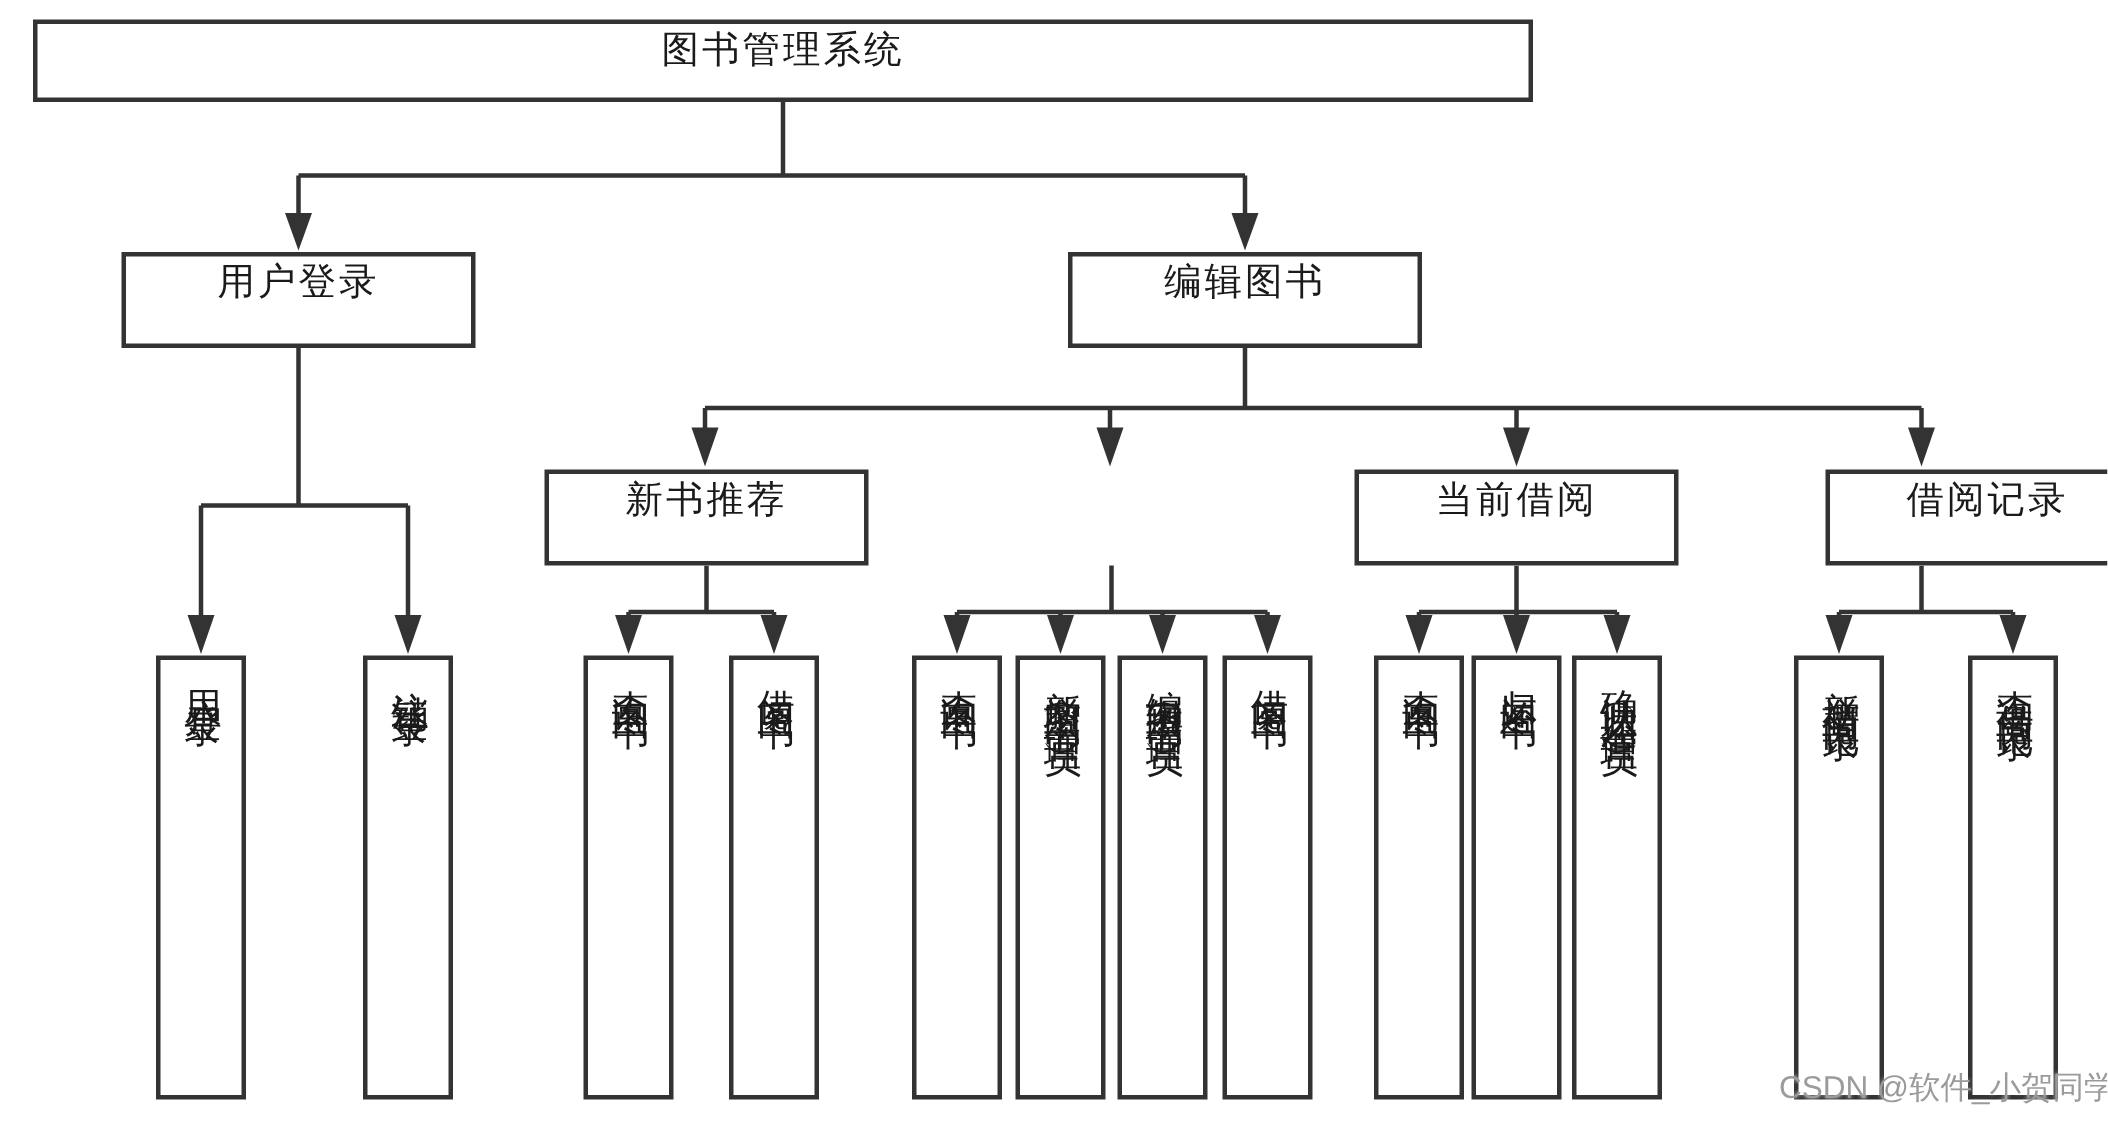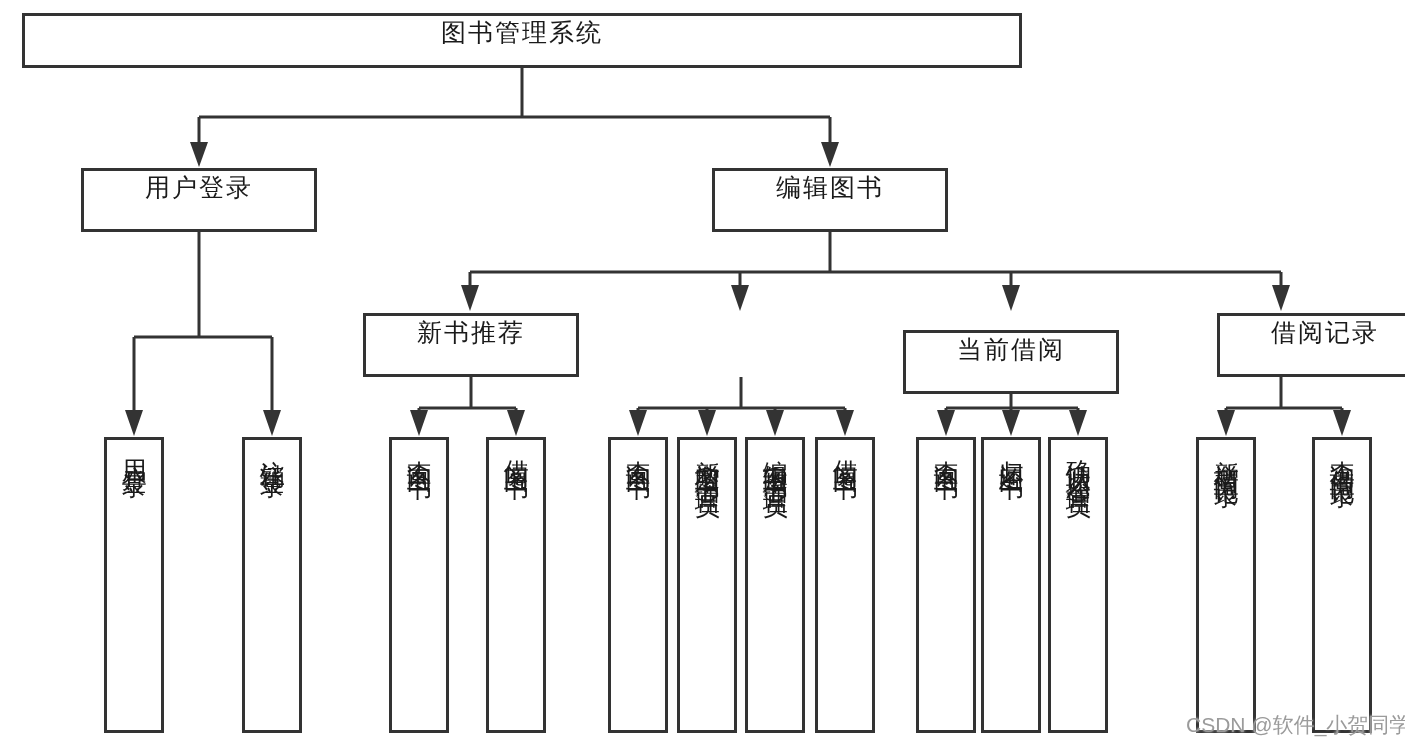--- a/index.html
+++ b/index.html
@@ -133,21 +133,21 @@
   <div class="node" style="left:81px; top:168px; width:236px; height:64px;">
     <span class="hlabel">用户登录</span>
   </div>
   <div class="node" style="left:712px; top:168px; width:236px; height:64px;">
     <span class="hlabel">编辑图书</span>
   </div>
 
   <div class="node" style="left:363px; top:313px; width:216px; height:64px;">
     <span class="hlabel">新书推荐</span>
   </div>
-  <div class="node" style="left:903px; top:313px; width:216px; height:64px;margin-top:17px;">
+  <div class="node" style="left:903px; top:313px; width:216px; height:64px;">
     <span class="hlabel">当前借阅</span>
   </div>
   <div class="node" style="left:1173px; top:313px; width:216px; height:64px;margin-left:44px;">
     <span class="hlabel">借阅记录</span>
   </div>
 
   <div class="node" style="left:104px; top:437px; width:60px; height:296px;">
     <span class="vtext">用户登录</span>
   </div>
   <div class="node" style="left:242px; top:437px; width:60px; height:296px;">

